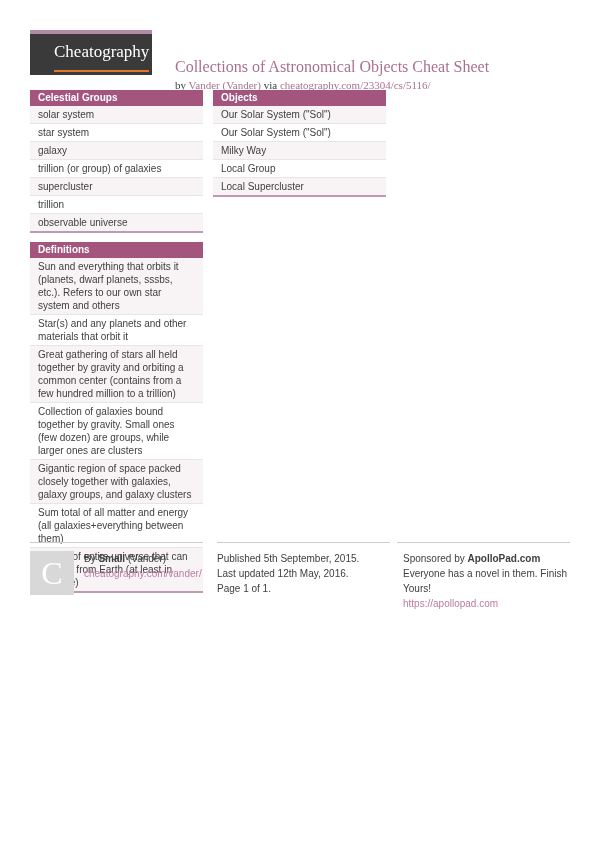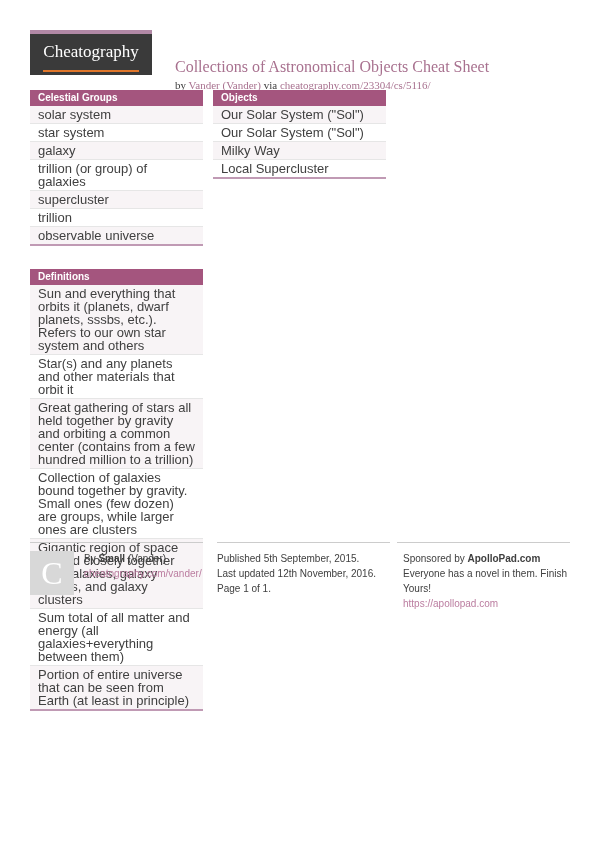--- a/index.html
+++ b/index.html
@@ -22,21 +22,21 @@
     width:600px;height:849px;position:relative;overflow:hidden;
     font-family:"Liberation Sans","DejaVu Sans",sans-serif;
     color:var(--text-dark,#404040);
   }
 
   
   .logo-box{
     position:absolute;left:30px;top:30px;width:122px;height:45px;
     background:var(--logo-bg,#3a3a3a);
     border-top:4px solid var(--logo-stripe,#b289a6);
-    text-align:center;
+    padding-left:24px;
   }
   .logo-text{
     display:inline-block;color:#ffffff;font-size:17px;line-height:36px;
     border-bottom:2px solid var(--orange,#e0762a);
     font-family:"Liberation Serif","DejaVu Serif",serif;
   }
   .title-block{position:absolute;left:175px;top:33px;width:400px;}
   .page-title{
     font-family:"Liberation Serif","DejaVu Serif",serif;
     font-size:16px;line-height:19px;font-weight:normal;
@@ -48,27 +48,27 @@
     font-size:11px;line-height:14px;margin-top:2px;color:var(--text-dark,#404040);
   }
   .byline .pink{color:var(--title-mauve,#a8718f);}
 
   
   .col{position:absolute;top:90px;width:173px;}
   .col-1{left:30px;}
   .col-2{left:213px;}
   .col-3{left:397px;}
 
-  .box{margin-bottom:23px;border-bottom:2px solid var(--accent-light,#c09ab4);}
+  .box{margin-bottom:9px;border-bottom:2px solid var(--accent-light,#c09ab4);}
   .box-header{
     background:var(--accent,#a4557e);color:#ffffff;
     font-size:10px;font-weight:bold;line-height:10px;padding:3px 8px;height:16px;
   }
   .box-rows .row{
-    font-size:13px;line-height:13px;padding:2px 8px;
+    font-size:10px;line-height:13px;padding:2px 8px;
     color:var(--text-dark,#404040);
     border-bottom:1px solid var(--row-line,#e6e6e6);
   }
   .box-rows .row:last-child{border-bottom:none;}
   .box-rows .row:nth-child(odd){background:var(--row-tint,#f8f4f6);}
 
   
   .footer-col{
     position:absolute;top:542px;width:173px;
     border-top:1px solid var(--divider,#cccccc);
@@ -128,41 +128,42 @@
 </div>
 
 <div class="col col-2">
 
   <div class="box">
     <div class="box-header">Objects</div>
     <div class="box-rows">
         <div class="row">Our Solar System ("Sol")</div>
         <div class="row">Our Solar System ("Sol")</div>
         <div class="row">Milky Way</div>
+        <div class="row">Local Group</div>
         <div class="row">Local Supercluster</div>
       </div>
   </div>
 
 </div>
 
 <div class="col col-3"></div>
 
 <div class="footer-col f1">
   <div class="avatar">
     <span>C</span>
   </div>
   <div>
     <div><span>By </span><span class="bold">Small</span><span> (Vander)</span></div>
     <div class="link">cheatography.com/vander/</div>
   </div>
 </div>
 
 <div class="footer-col f2">
   <div>Published 5th September, 2015.</div>
-  <div>Last updated 12th November, 2016.</div>
+  <div>Last updated 12th May, 2016.</div>
   <div>Page 1 of 1.</div>
 </div>
 
 <div class="footer-col f3">
   <div><span>Sponsored by </span><span class="bold">ApolloPad.com</span></div>
   <div>Everyone has a novel in them. Finish Yours!</div>
   <div class="link">https://apollopad.com</div>
 </div>
 
 </body></html>

